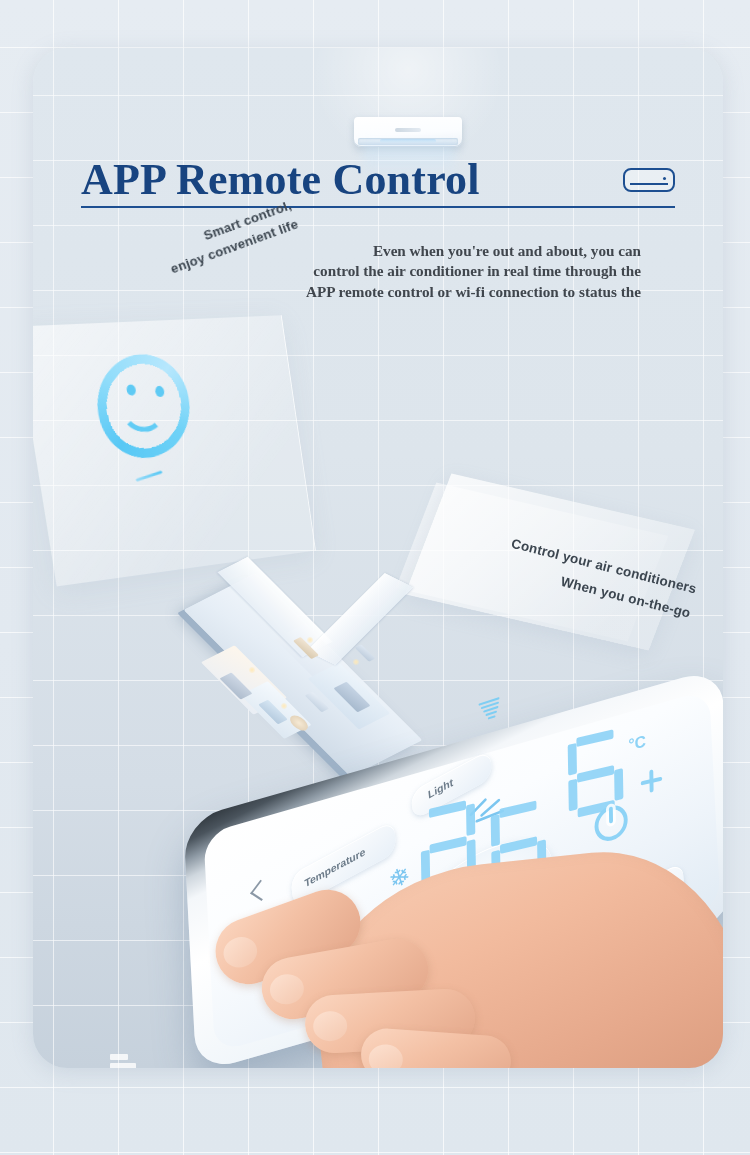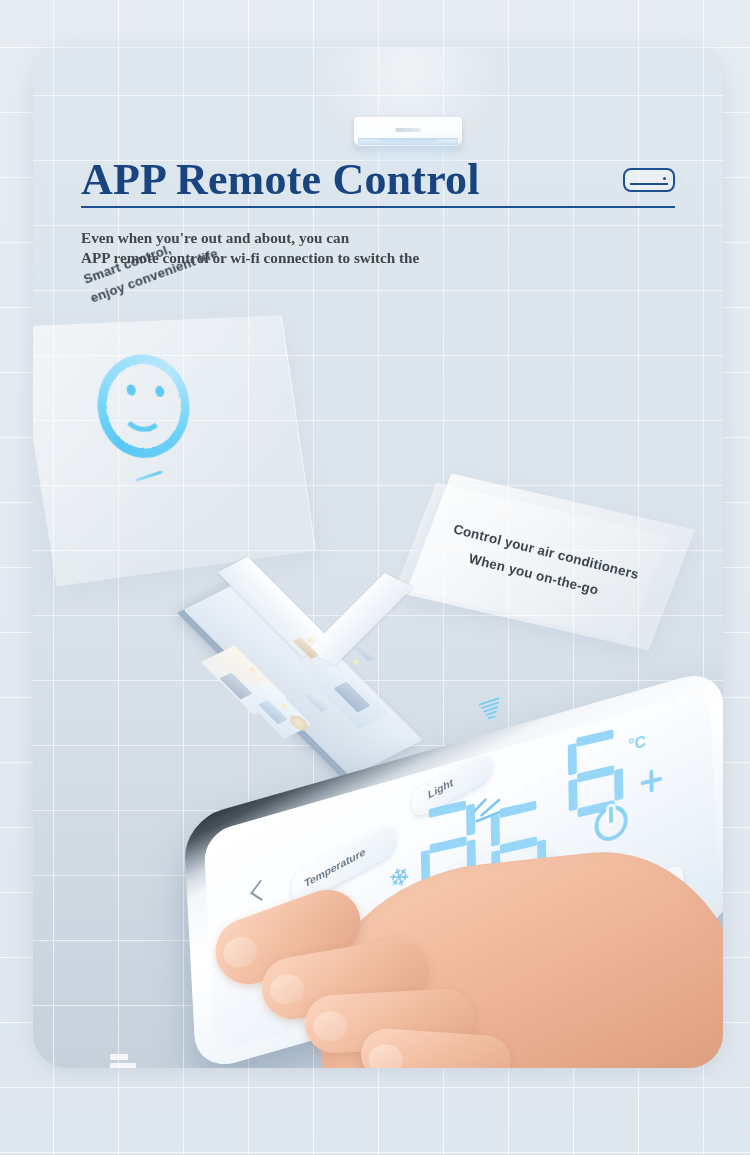--- a/index.html
+++ b/index.html
@@ -7,20 +7,21 @@
   body{
     font-family:"Liberation Serif", serif;
     background:#e3eaf0;
     position:relative;
   }
   
   #page{
     position:absolute; inset:0;
     background:
       linear-gradient(180deg,#e6ecf2 0%,#e2e9f0 55%,#dfe7ee 100%);
+    text-align: right;
   }
   .gridlines{
     position:absolute; inset:0;
     background-image:
       linear-gradient(to right, rgba(255,255,255,.72) 1px, transparent 1px),
       linear-gradient(to bottom, rgba(255,255,255,.72) 1px, transparent 1px);
     background-size:65px 65px;
     background-position:-12px -18px;
     pointer-events:none;
   }
@@ -91,21 +92,21 @@
   }
   .ac-icon .dot{
     position:absolute; right:7px; top:7px; width:3px; height:3px; border-radius:50%; background:#1d4f91;
   }
   #title-rule{
     position:absolute; left:48px; top:158px; width:594px; height:2px;
     background:#1d4f91;
   }
   
   #body-copy{
-    position:absolute; left:48px; top:180px; width:560px;
+    position:absolute; left:48px; top:193px; width:560px;
     font-family:"Liberation Serif", serif;
     font-size:15.2px; line-height:20.4px; color:#40464d; font-weight:600;
   }
   #body-copy div{ white-space:nowrap; }
   
   #smiley-panel{
     position:absolute; left:5px; top:272px; width:272px; height:250px;
     transform:perspective(700px) rotateY(15deg) rotateZ(-9deg) skewY(4deg);
     background:linear-gradient(135deg, rgba(255,255,255,.62), rgba(255,255,255,.18) 75%);
     border-right:1px solid rgba(255,255,255,.55);
@@ -357,21 +358,22 @@
       <div id="page-title">APP Remote Control</div>
       <div class="ac-icon">
         <div class="bar"></div>
         <div class="dot"></div>
       </div>
     </div>
     <div id="title-rule"></div>
 
     <div id="body-copy">
       <div>Even when you're out and about, you can</div>
-      <div>APP remote control or wi-fi connection to switch the</div>
+      <div>control the air conditioner in real time through the</div>
+      <div>APP remote control or wi-fi connection to status the</div>
     </div>
 
     <div id="smiley-panel">
       <div id="smiley-face">
         <div class="smiley-ring"></div>
         <div class="eye left"></div>
         <div class="eye right"></div>
         <div class="mouth"></div>
       </div>
       <div class="smiley-dash"></div>

